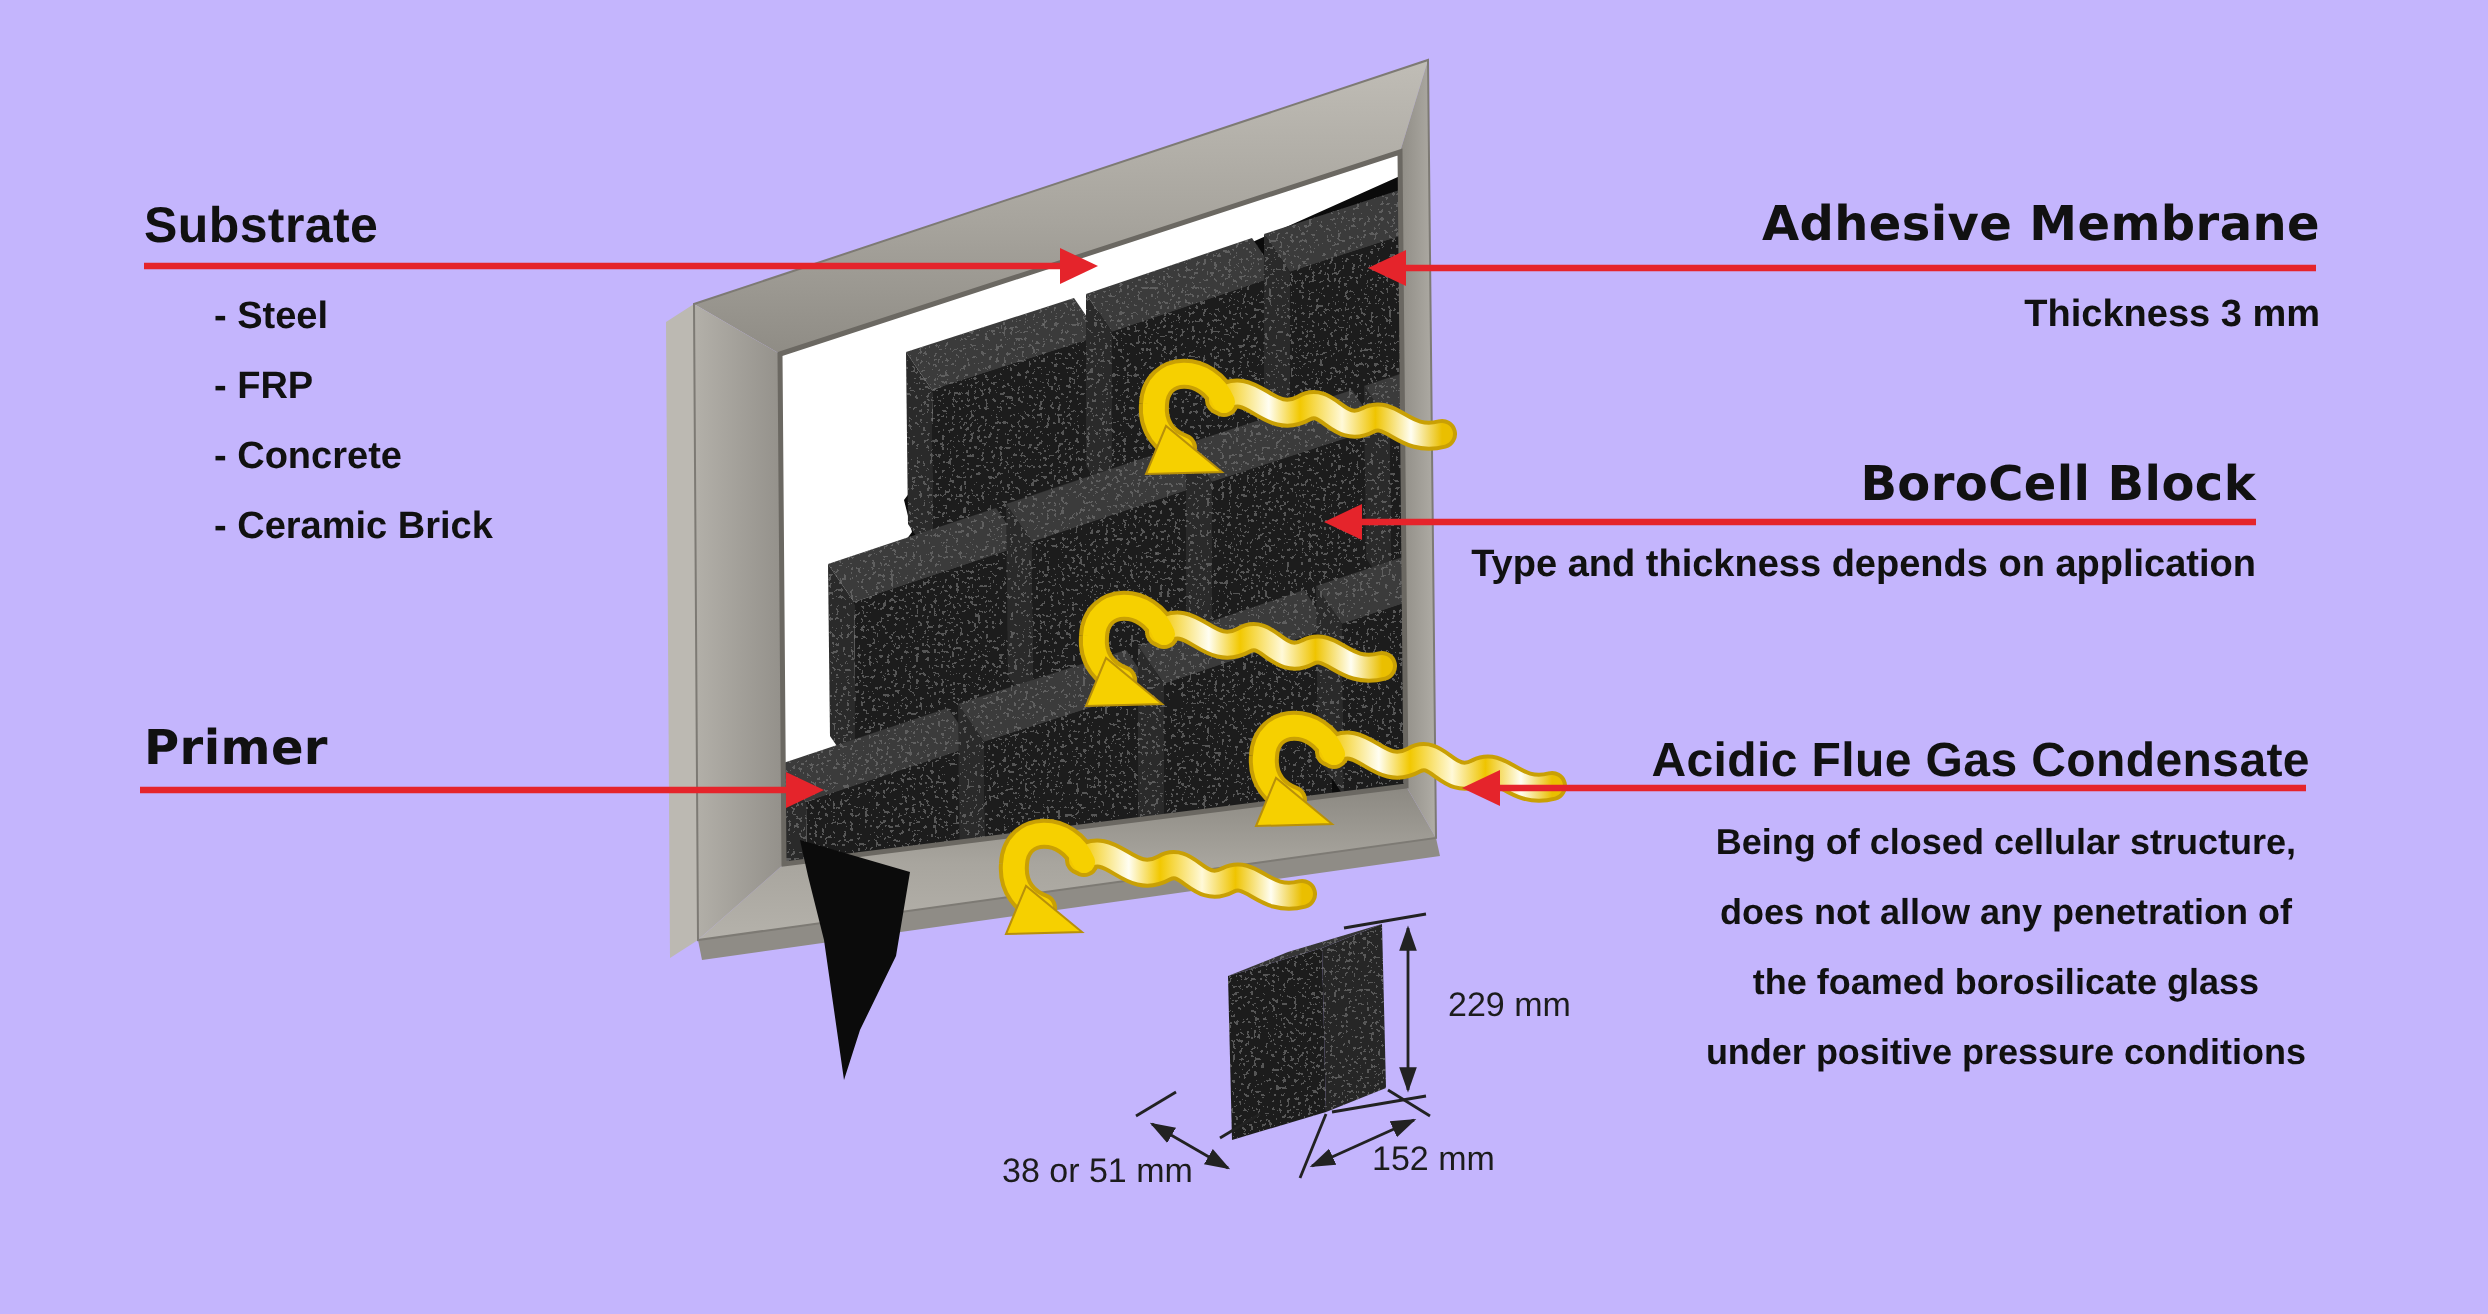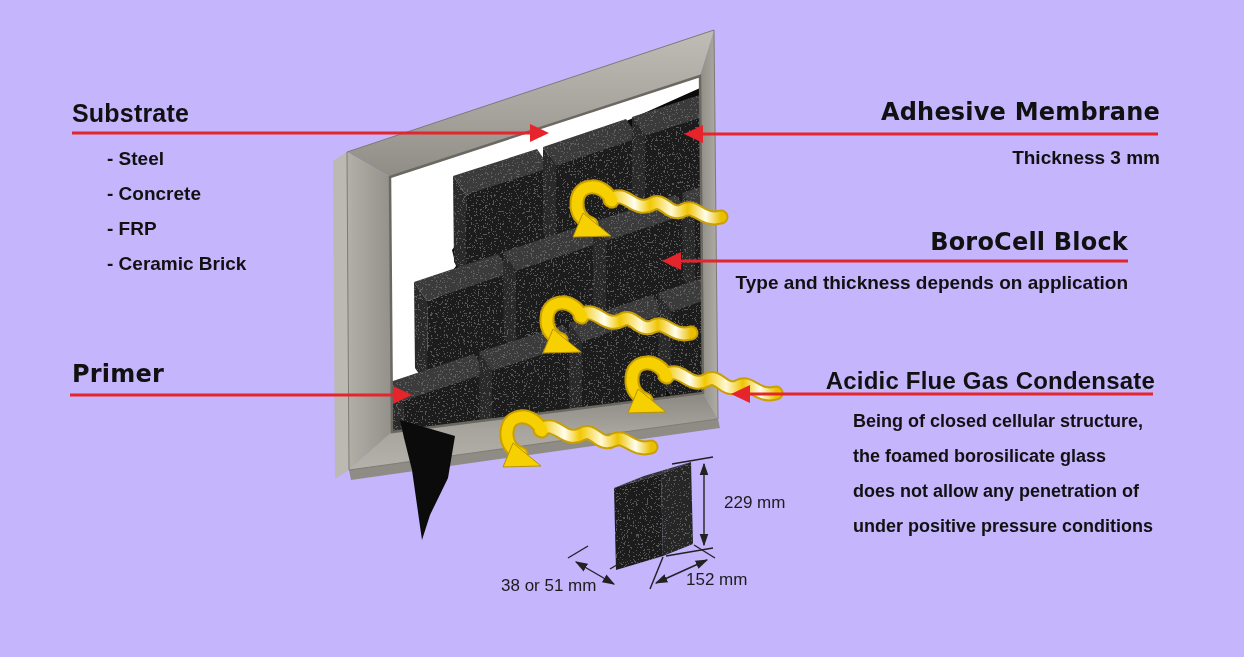--- a/index.html
+++ b/index.html
@@ -5,21 +5,21 @@
   html,body{margin:0;padding:0;background:#fff;}
   .stage{position:relative;width:1244px;height:657px;background:#c4b5fd;overflow:hidden;
          font-family:"Liberation Sans",sans-serif;color:#111;}
   .stage svg.art{position:absolute;left:0;top:0;z-index:1;}
   .txt{position:absolute;z-index:2;white-space:nowrap;}
   .h-left{font-size:25px;font-weight:700;letter-spacing:.2px;}
   .h-humanist{font-family:"DejaVu Sans","Liberation Sans",sans-serif;font-weight:600;font-size:24px;letter-spacing:.2px;}
   .list{font-size:19px;font-weight:700;line-height:35px;}
   .sub-bold{font-size:19px;font-weight:700;}
   .h-acidic{font-size:24px;font-weight:700;letter-spacing:.2px;}
-  .para{font-size:18px;font-weight:700;line-height:35px;text-align:left;}
+  .para{font-size:18px;font-weight:700;line-height:35px;text-align:center;}
   .dim{font-size:17px;font-weight:400;color:#1c1c1c;}
   .right-align{text-align:right;}
 </style>
 </head>
 <body>
 
 <div class="stage">
 
   <svg class="art" width="1244" height="657" viewBox="0 0 1244 657">
     <defs>
@@ -192,38 +192,38 @@
       <line x1="70" y1="395" x2="395" y2="395"></line>
       <polygon points="393,386 412,395 393,404" fill="#e5242b" stroke="none"></polygon>
       <line x1="1153" y1="394" x2="748" y2="394"></line>
       <polygon points="750,385 731,394 750,403" fill="#e5242b" stroke="none"></polygon>
     </g>
   </svg>
 
   <div class="txt h-left" style="left:72px;top:99px;">Substrate</div>
   <div class="txt list" style="left:72px;top:141px;margin-left:35px;">
     <div>- Steel</div>
+    <div>- FRP</div>
     <div>- Concrete</div>
-    <div>- FRP</div>
     <div>- Ceramic Brick</div>
   </div>
 
   <div class="txt h-humanist" style="left:72px;top:360px;">Primer</div>
 
   <div class="txt h-humanist right-align" style="right:84px;top:98px;">Adhesive Membrane</div>
   <div class="txt sub-bold right-align" style="right:84px;top:147px;">Thickness 3 mm</div>
 
   <div class="txt h-humanist right-align" style="right:116px;top:228px;">BoroCell Block</div>
   <div class="txt sub-bold right-align" style="right:116px;top:272px;">Type and thickness depends on application</div>
 
   <div class="txt h-acidic right-align" style="right:89px;top:367px;">Acidic Flue Gas Condensate</div>
   <div class="txt para" style="right:91px;top:404px;">
     <div>Being of closed cellular structure,</div>
+    <div>does not allow any penetration of</div>
     <div>the foamed borosilicate glass</div>
-    <div>does not allow any penetration of</div>
     <div>under positive pressure conditions</div>
   </div>
 
   <div class="txt dim" style="left:712px;top:493px;margin-left:12px;">229 mm</div>
   <div class="txt dim" style="left:686px;top:570px;">152 mm</div>
   <div class="txt dim" style="left:501px;top:576px;">38 or 51 mm</div>
 
 </div>
 
 </body></html>

